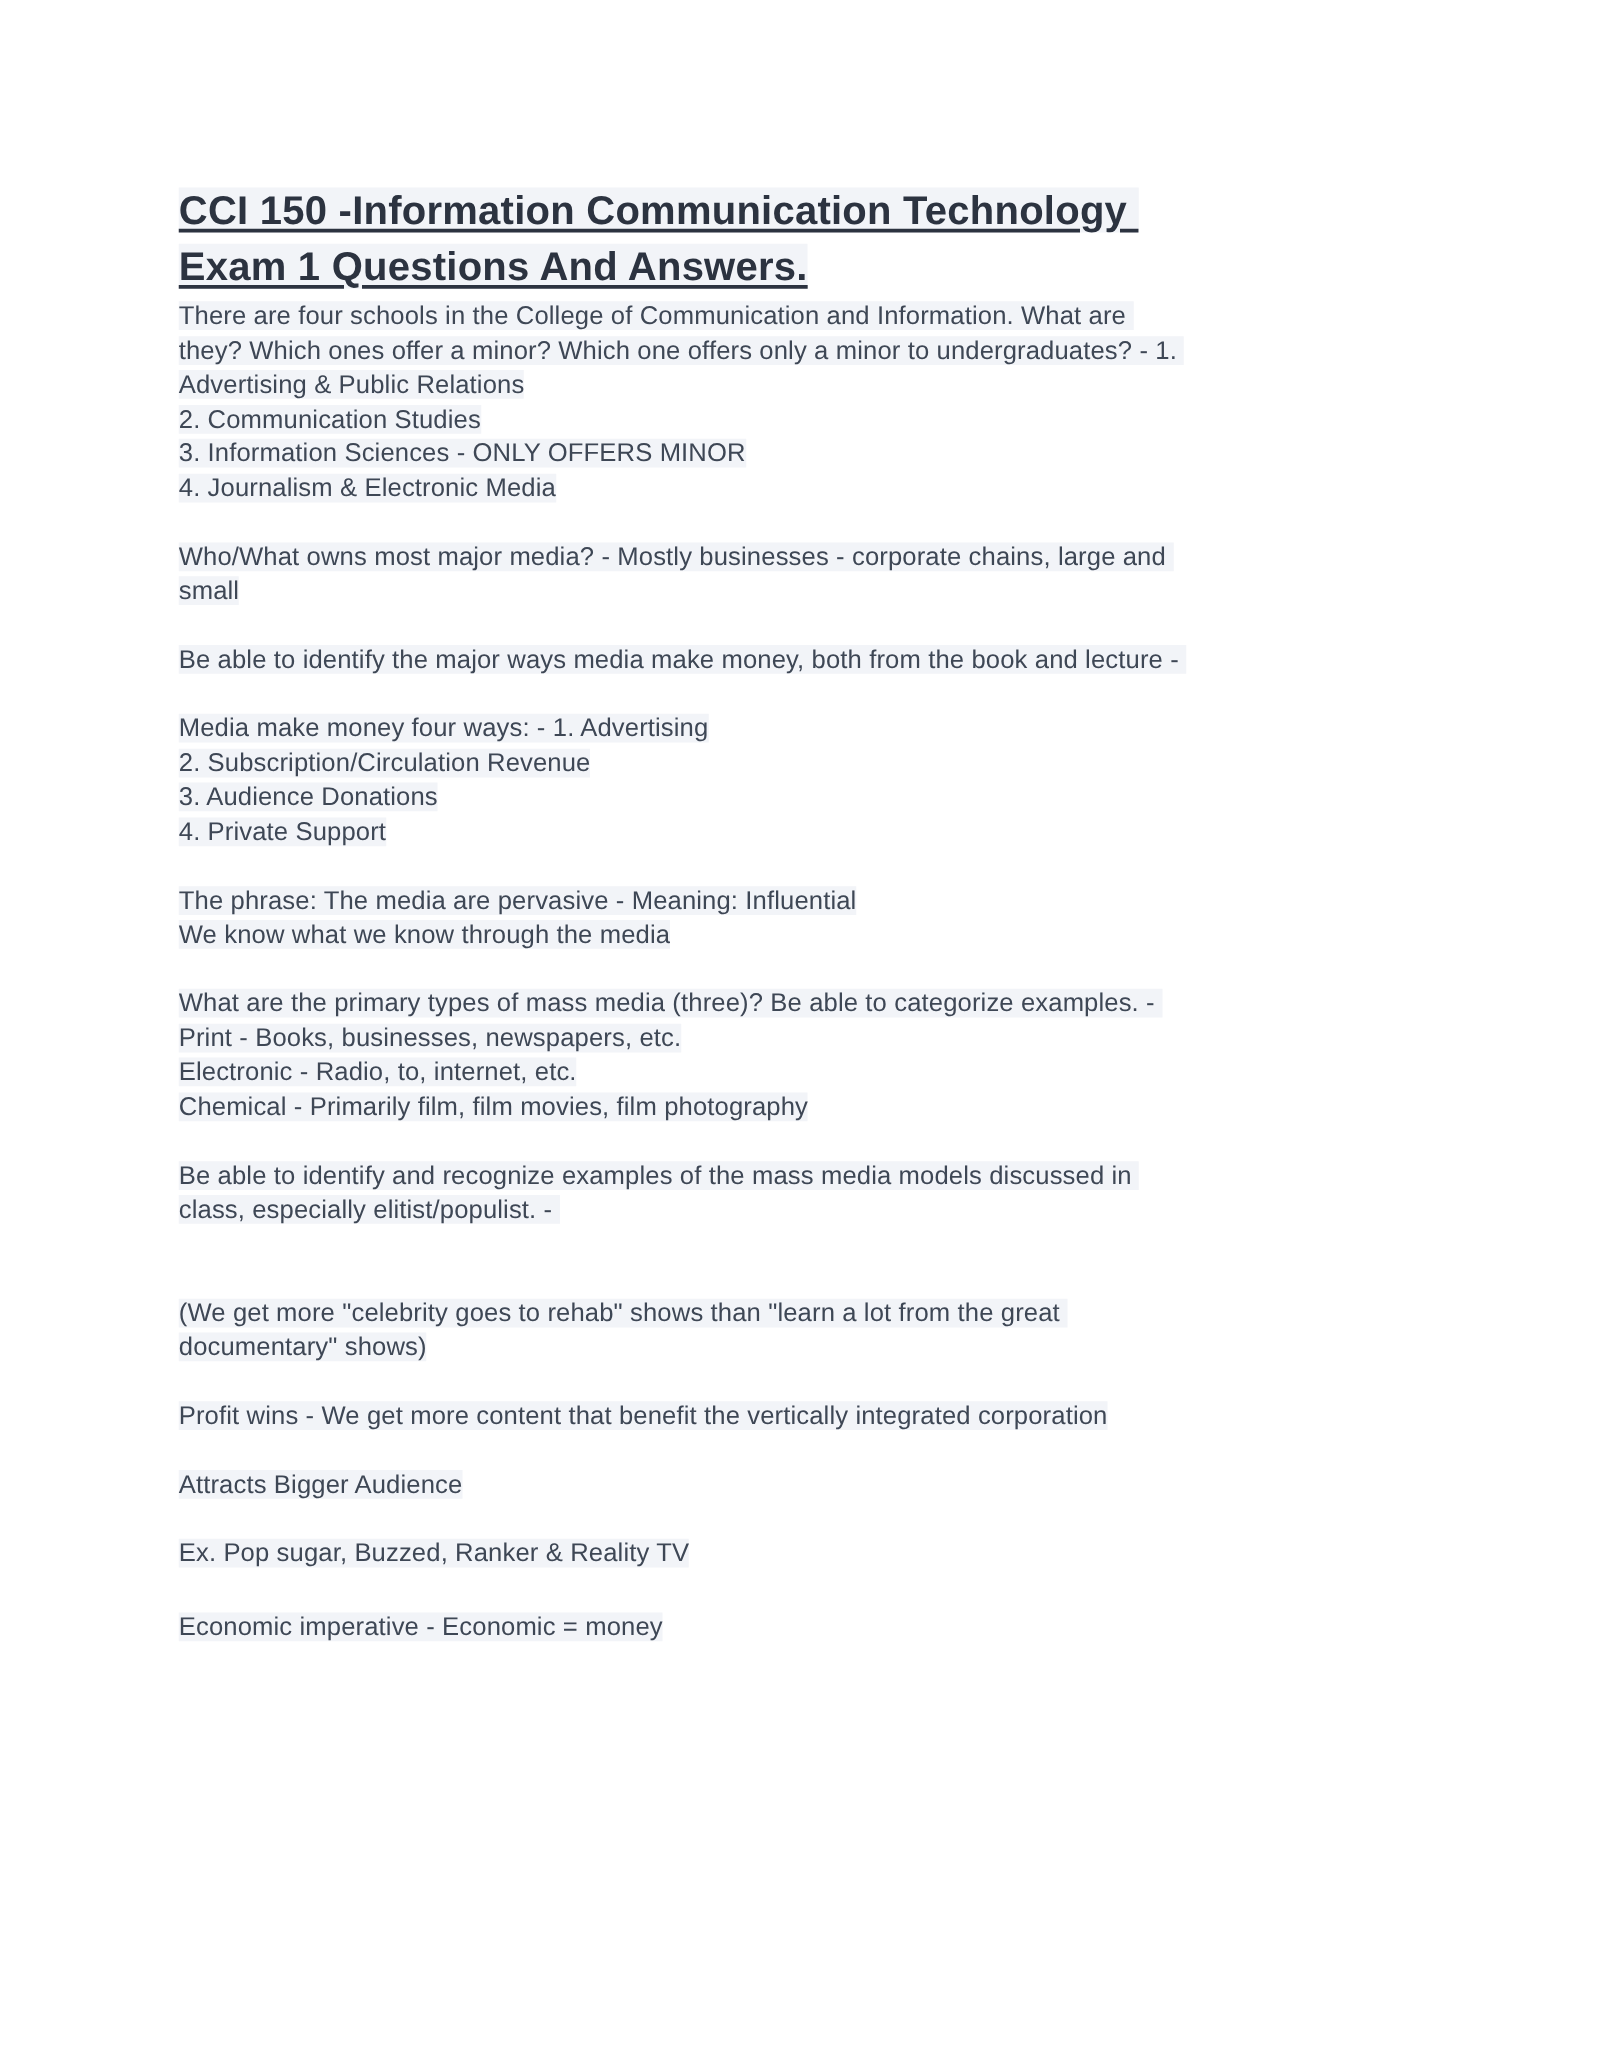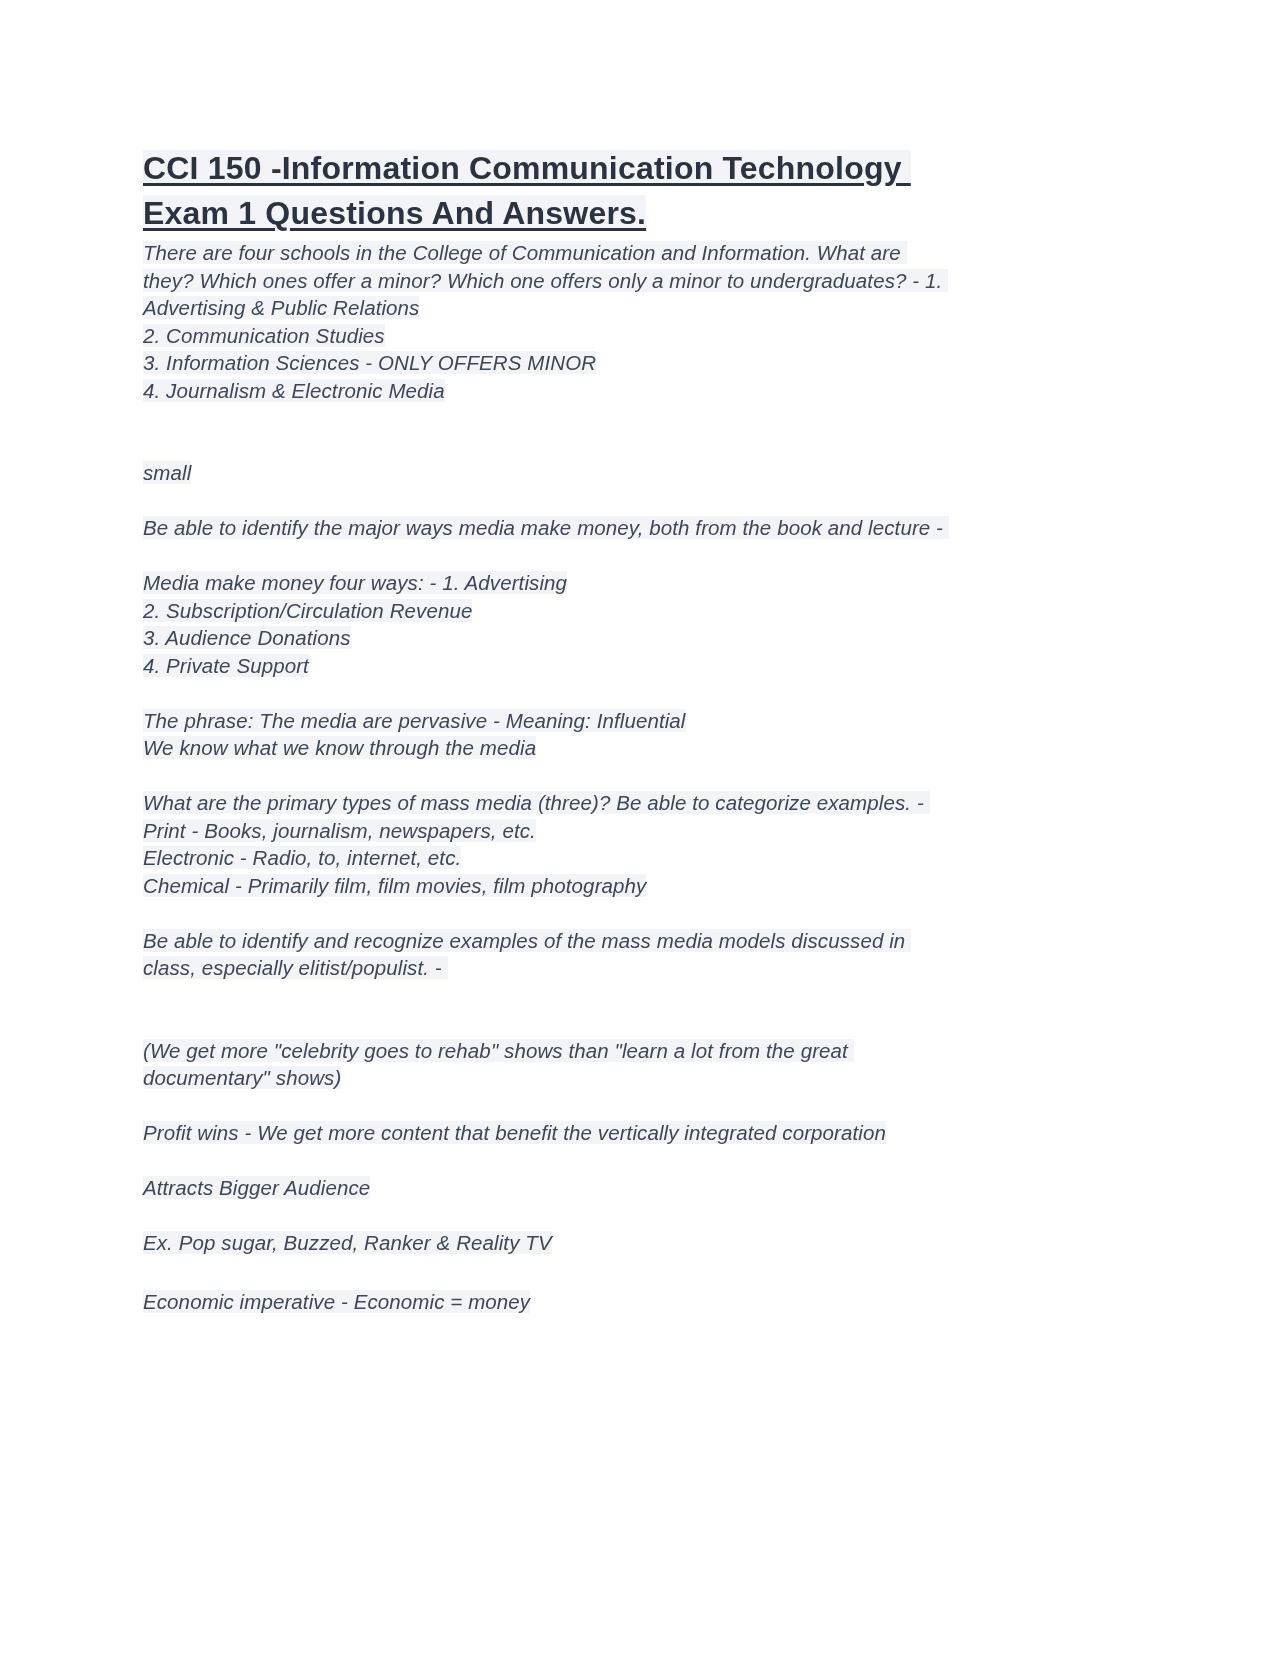--- a/index.html
+++ b/index.html
@@ -33,43 +33,42 @@
     text-decoration-thickness: 3px;
     text-underline-offset: 4px;
     letter-spacing: 0.2px;
   }
   .para {
     margin: 0 0 27.5px 0;
     font-size: 20.5px;
     line-height: 27.5px;
     color: var(--body-color, #3e4755);
     letter-spacing: 0.1px;
-    font-style: italic;
   }
   .para:last-child { margin-bottom: 0; margin-top: 31px; }
   .hl {
     background: var(--highlight, #f2f4f8);
     white-space: pre-wrap;
     box-decoration-break: clone;
     -webkit-box-decoration-break: clone;
   }
 </style>
 </head>
 <body>
 
 <div class="page">
   <div class="content">
     <h1 class="doc-title"><span class="hl">CCI 150 -Information Communication Technology </span><br><span class="hl">Exam 1 Questions And Answers.</span></h1>
     <div id="doc-body">
         <p class="para"><span class="hl">There are four schools in the College of Communication and Information. What are </span><br><span class="hl">they? Which ones offer a minor? Which one offers only a minor to undergraduates? - 1. </span><br><span class="hl">Advertising &amp; Public Relations</span><br><span class="hl">2. Communication Studies</span><br><span class="hl">3. Information Sciences - ONLY OFFERS MINOR</span><br><span class="hl">4. Journalism &amp; Electronic Media</span></p>
-        <p class="para"><br><span class="hl">small</span></p>
+        <p class="para"><span class="hl">Who/What owns most major media? - Mostly businesses - corporate chains, large and </span><br><span class="hl">small</span></p>
         <p class="para"><span class="hl">Be able to identify the major ways media make money, both from the book and lecture - </span></p>
         <p class="para"><span class="hl">Media make money four ways: - 1. Advertising</span><br><span class="hl">2. Subscription/Circulation Revenue</span><br><span class="hl">3. Audience Donations</span><br><span class="hl">4. Private Support</span></p>
         <p class="para"><span class="hl">The phrase: The media are pervasive - Meaning: Influential</span><br><span class="hl">We know what we know through the media</span></p>
-        <p class="para"><span class="hl">What are the primary types of mass media (three)? Be able to categorize examples. - </span><br><span class="hl">Print - Books, journalism, newspapers, etc.</span><br><span class="hl">Electronic - Radio, to, internet, etc.</span><br><span class="hl">Chemical - Primarily film, film movies, film photography</span></p>
+        <p class="para"><span class="hl">What are the primary types of mass media (three)? Be able to categorize examples. - </span><br><span class="hl">Print - Books, businesses, newspapers, etc.</span><br><span class="hl">Electronic - Radio, to, internet, etc.</span><br><span class="hl">Chemical - Primarily film, film movies, film photography</span></p>
         <p class="para"><span class="hl">Be able to identify and recognize examples of the mass media models discussed in </span><br><span class="hl">class, especially elitist/populist. - </span></p>
         <p class="para"><br><span class="hl">(We get more "celebrity goes to rehab" shows than "learn a lot from the great </span><br><span class="hl">documentary" shows)</span></p>
         <p class="para"><span class="hl">Profit wins - We get more content that benefit the vertically integrated corporation</span></p>
         <p class="para"><span class="hl">Attracts Bigger Audience</span></p>
         <p class="para"><span class="hl">Ex. Pop sugar, Buzzed, Ranker &amp; Reality TV</span></p>
         <p class="para"><span class="hl">Economic imperative - Economic = money</span></p>
       </div>
   </div>
 </div>
 

